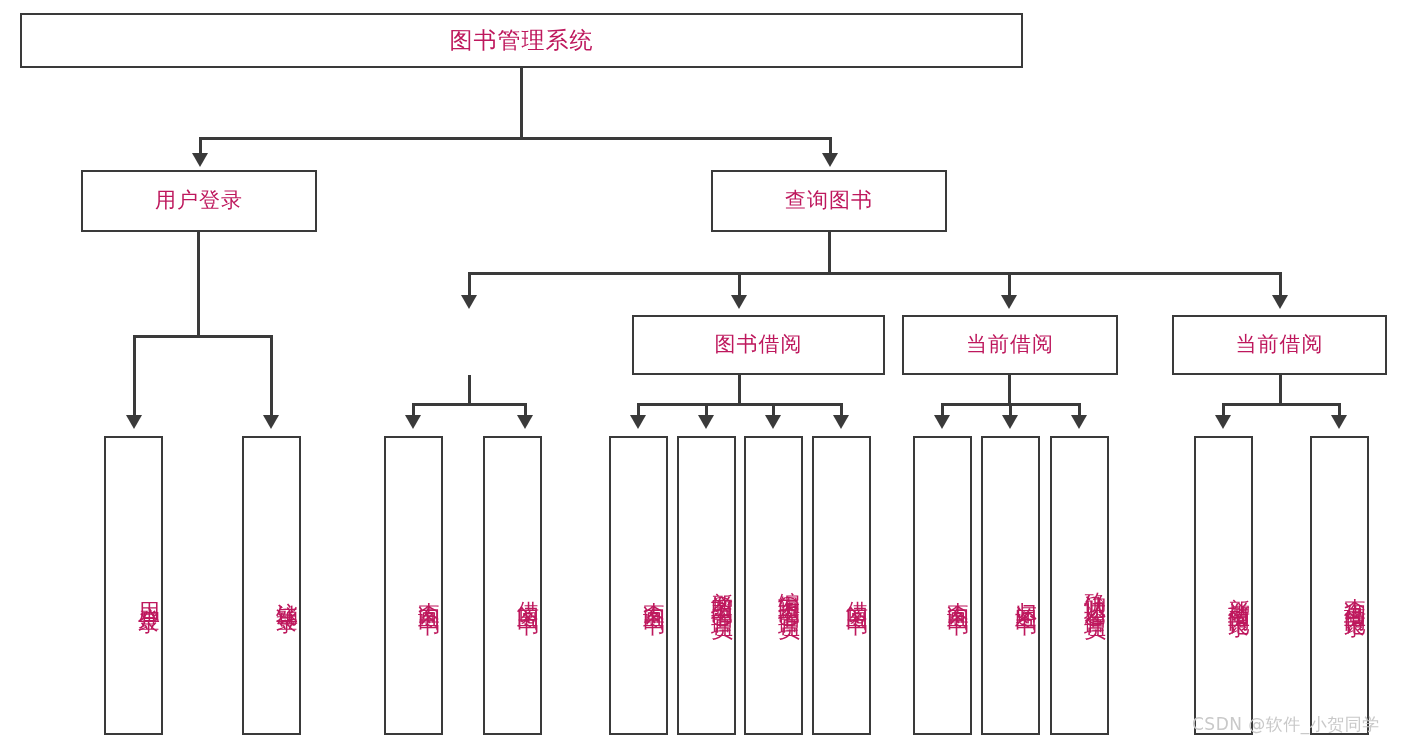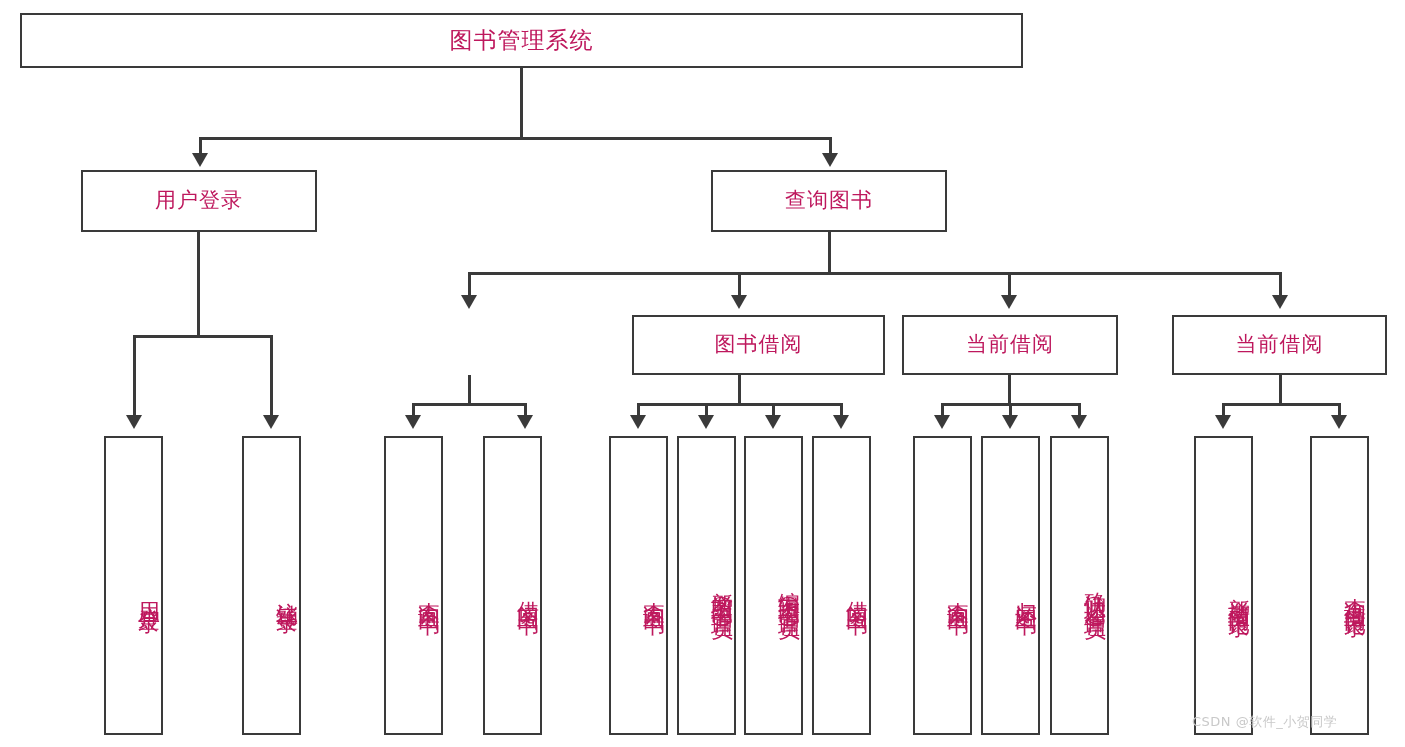--- a/index.html
+++ b/index.html
@@ -47,21 +47,21 @@
   .arrow{
     position:absolute;
     width:0;height:0;
     border-left:8px solid transparent;
     border-right:8px solid transparent;
     border-top:14px solid #3a3a3a;
   }
 
   .watermark{
     position:absolute;
-    font-size:13px;
+    font-size:17px;
     color:#c9c9c9;
     white-space:nowrap;
     letter-spacing:0.5px;
   }
 </style>
 </head>
 <body>
 
 <div id="canvas">
 

